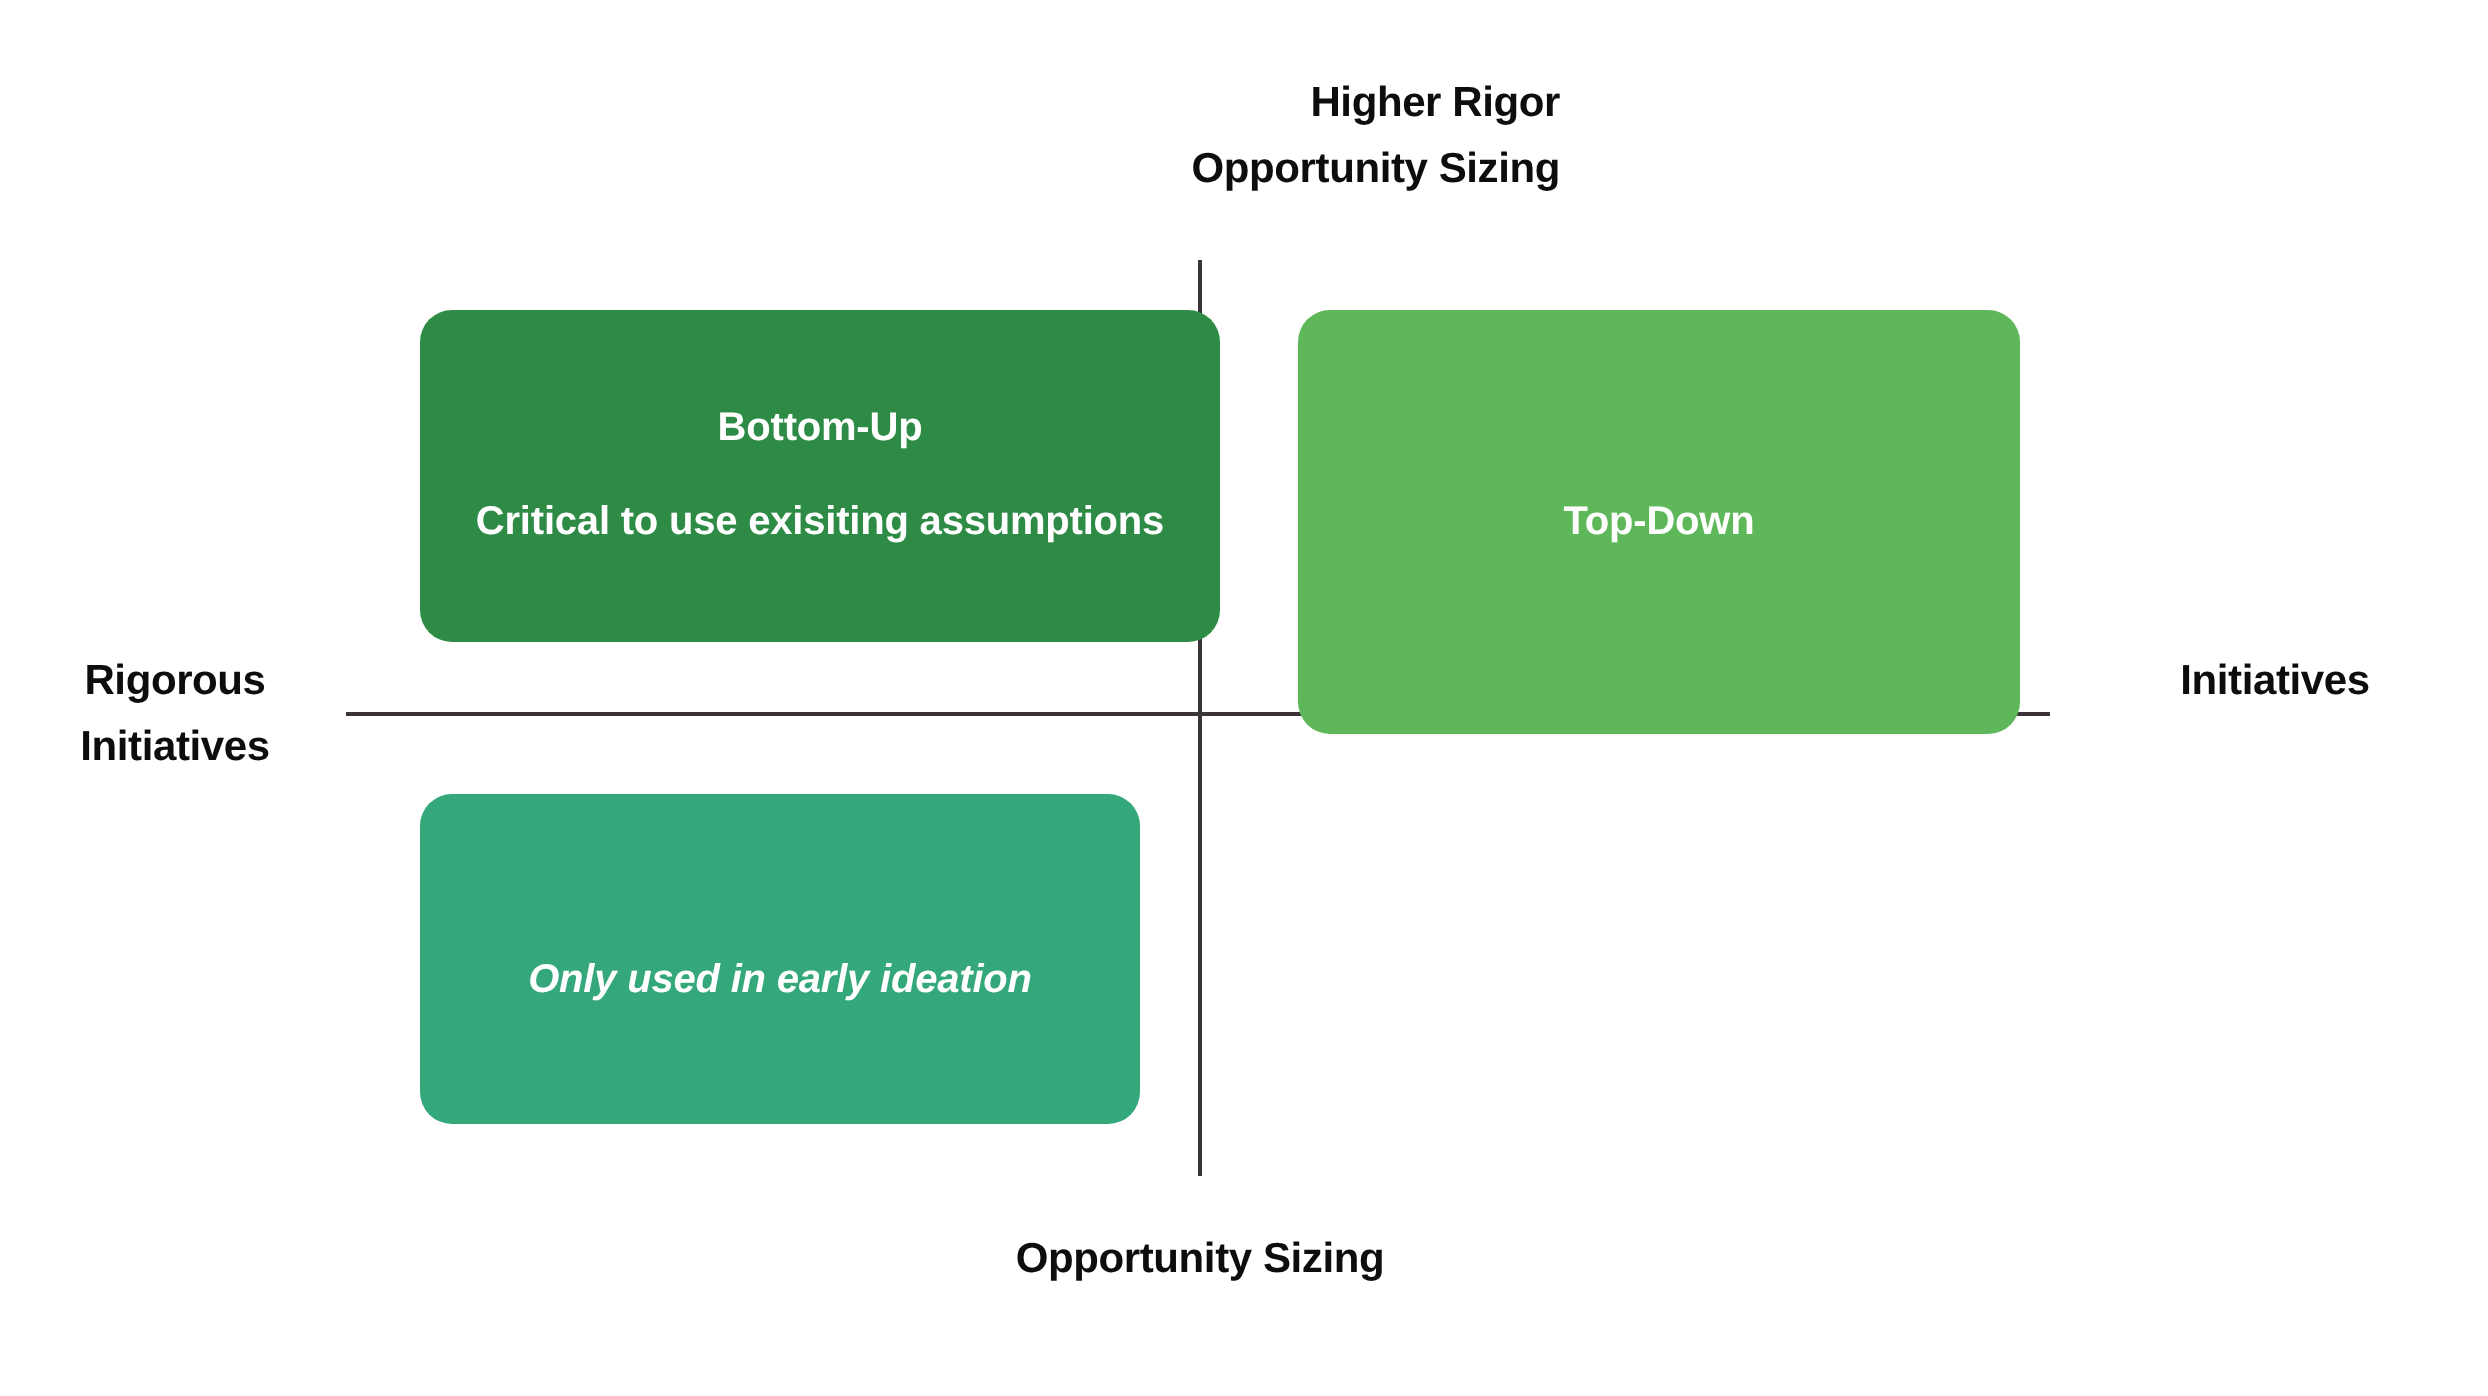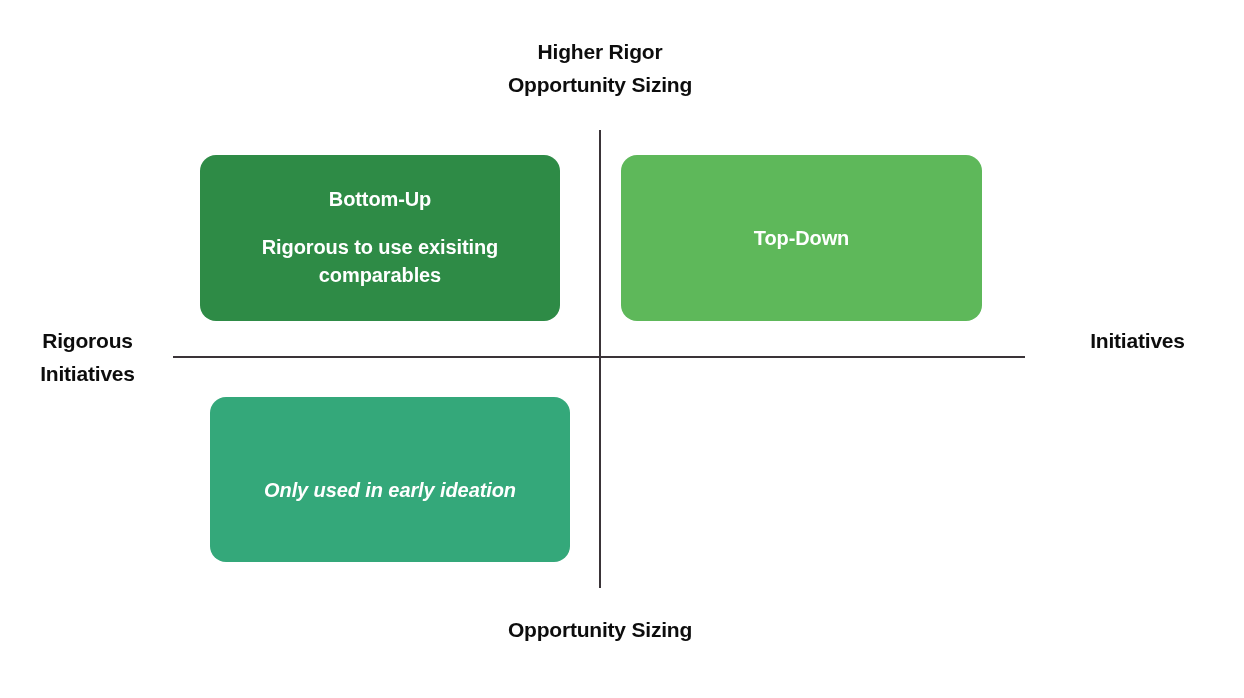--- a/index.html
+++ b/index.html
@@ -47,20 +47,21 @@
     line-height: 1.55;
     text-align: center;
     letter-spacing: -0.2px;
   }
   .axis-label .line { display: block; white-space: nowrap; }
 
   #label-top {
     left: 420px;
     top: 36px;
     width: 360px;
+    text-align: right;
   }
   #label-bottom {
     left: 420px;
     top: 614px;
     width: 360px;
   }
   #label-left {
     left: 0px;
     top: 325px;
     width: 175px;
@@ -94,30 +95,30 @@
   .card-body {
     font-size: 20px;
     font-weight: 600;
     line-height: 1.42;
     text-align: center;
     letter-spacing: -0.1px;
     margin-top: 20px;
   }
 
   #card-bottom-up {
-    left: 200px;
+    left: 210px;
     top: 155px;
-    width: 360px;
+    width: 400px;
     height: 166px;
   }
   #card-top-down {
-    left: 621px;
+    left: 649px;
     top: 155px;
     width: 361px;
-    height: 166px;
+    height: 212px;
   }
   #card-directional {
     left: 210px;
     top: 397px;
     width: 360px;
     height: 165px;
   }
   #card-directional .card-body { margin-top: 22px; font-style: italic; }
 </style>
 </head>
@@ -143,21 +144,21 @@
   </div>
 
   <div class="axis-label" id="label-right">
     <span class="line">Initiatives</span>
   </div>
 
   <div class="quad-card" id="card-bottom-up" style="background: rgb(46, 139, 70); color: rgb(255, 255, 255);">
     <div class="card-title">
       <span class="line">Bottom-Up</span>
     </div>
-    <div class="card-body">Rigorous to use exisiting comparables</div>
+    <div class="card-body">Critical to use exisiting assumptions</div>
   </div>
 
   <div class="quad-card" id="card-top-down" style="background: rgb(94, 184, 90); color: rgb(255, 255, 255);">
     <div class="card-title">
       <span class="line">Top-Down</span>
     </div>
   </div>
 
   <div class="quad-card" id="card-directional" style="background: rgb(52, 168, 122); color: rgb(255, 255, 255);">
     <div class="card-body">Only used in early ideation</div>

